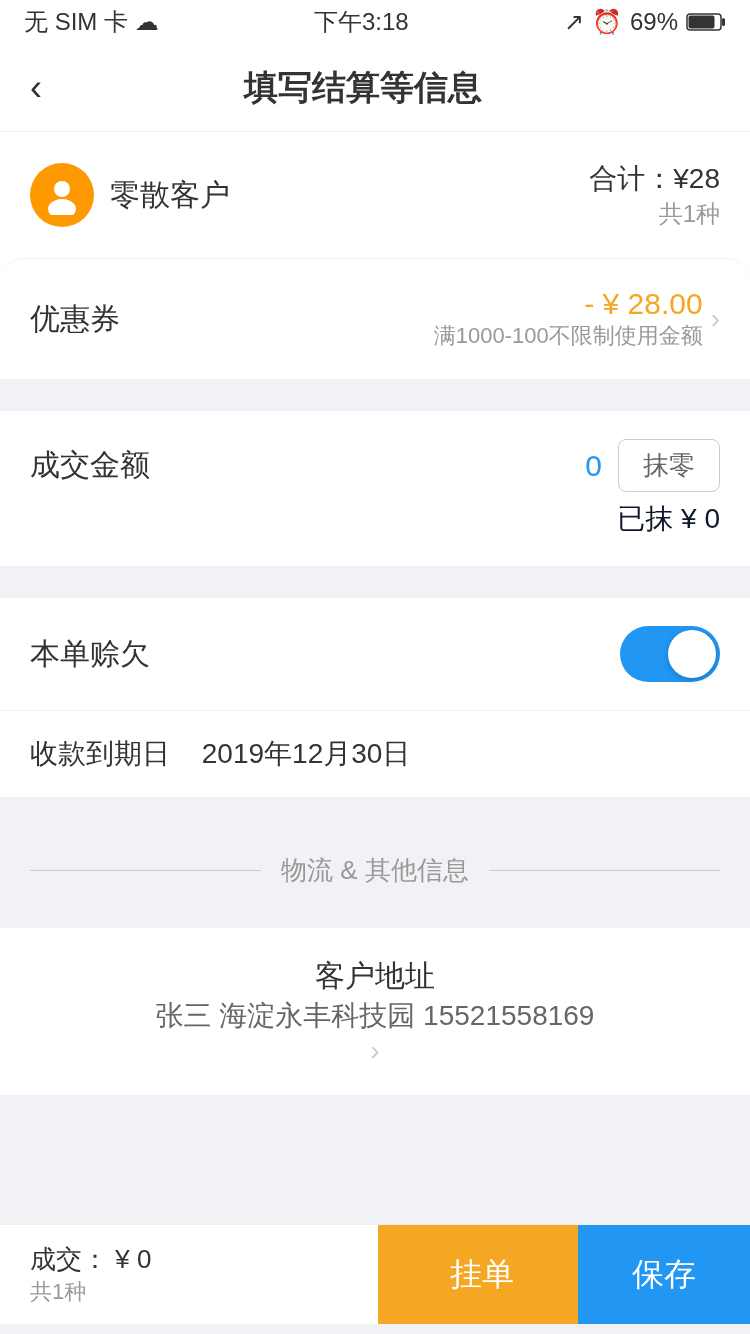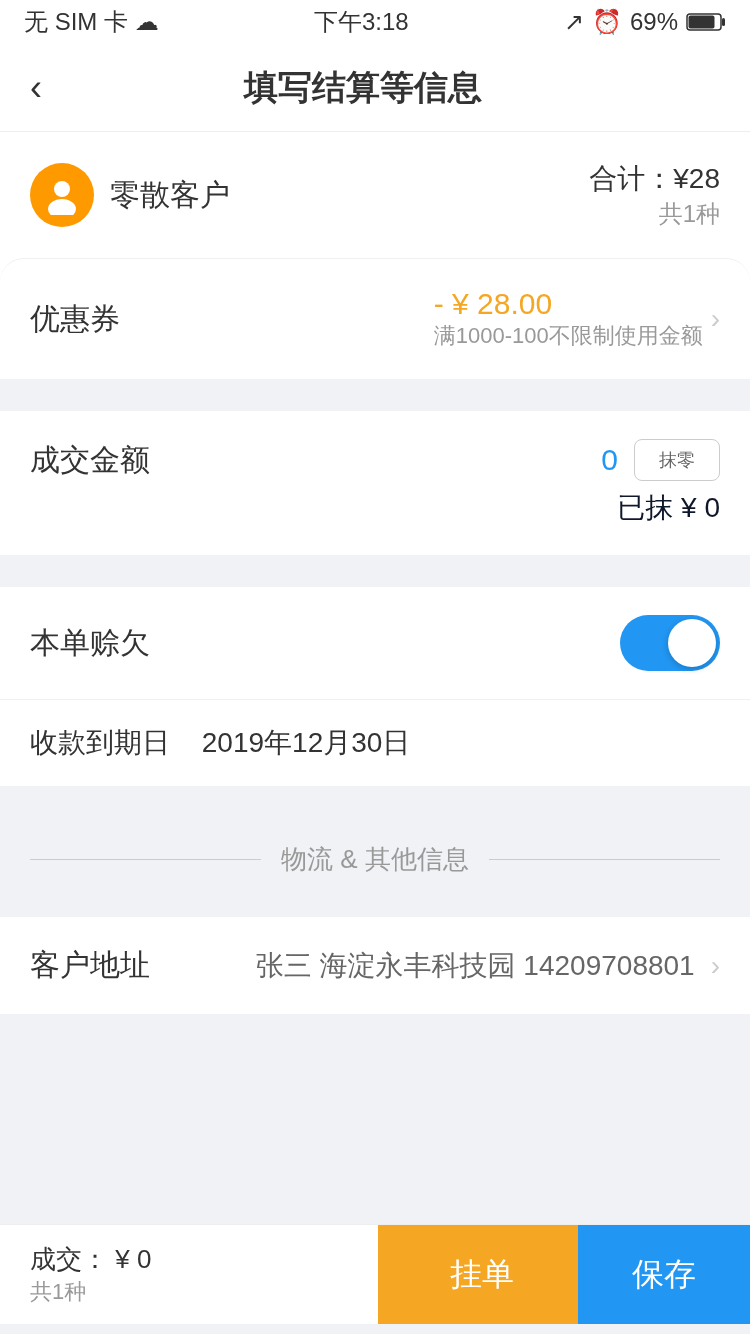--- a/index.html
+++ b/index.html
@@ -121,21 +121,21 @@
     .coupon-label {
       font-size: 30px;
       color: #333;
     }
     .coupon-right {
       display: flex;
       align-items: center;
       gap: 8px;
     }
     .coupon-right-content {
-      text-align: left;
+      text-align: right;
     }
     .coupon-amount {
       font-size: 30px;
       color: #f5a623;
       font-weight: 500;
     }
     .coupon-desc {
       font-size: 22px;
       color: #999;
     }
@@ -170,21 +170,21 @@
       gap: 16px;
     }
     .amount-value {
       font-size: 30px;
       color: #2196F3;
     }
     .round-btn {
       border: 1px solid #ccc;
       border-radius: 8px;
       padding: 8px 24px;
-      font-size: 18px;
+      font-size: 26px;
       color: #666;
       background: #fff;
       cursor: pointer;
     }
     .amount-sub {
       font-size: 28px;
       color: #0f172a;
       margin-top: 8px;
       text-align: right;
     }
@@ -296,20 +296,21 @@
     
     .address-section {
       background: #fff;
       margin-bottom: 16px;
     }
     .address-row {
       display: flex;
       align-items: center;
       justify-content: space-between;
       padding: 28px 30px;
+      flex-direction: column;
     }
     .address-label {
       font-size: 30px;
       color: #333;
       min-width: 120px;
     }
     .address-value {
       flex: 1;
       font-size: 28px;
       color: #666;
@@ -463,21 +464,21 @@
 
 <div class="logistics-section">
   <div class="logistics-header">
     <span class="logistics-title">物流 &amp; 其他信息</span>
   </div>
 </div>
 
 <div class="address-section">
   <div class="address-row">
     <span class="address-label">客户地址</span>
-    <span class="address-value">张三 海淀永丰科技园 14209708801</span>
+    <span class="address-value">张三 海淀永丰科技园 15521558169</span>
     <span class="chevron-icon">›</span>
   </div>
 </div>
 
 <div class="bottom-spacer"></div>
 
 <div class="bottom-bar">
   <div class="bottom-info">
     <div class="bottom-deal">
       <span>成交：</span>

